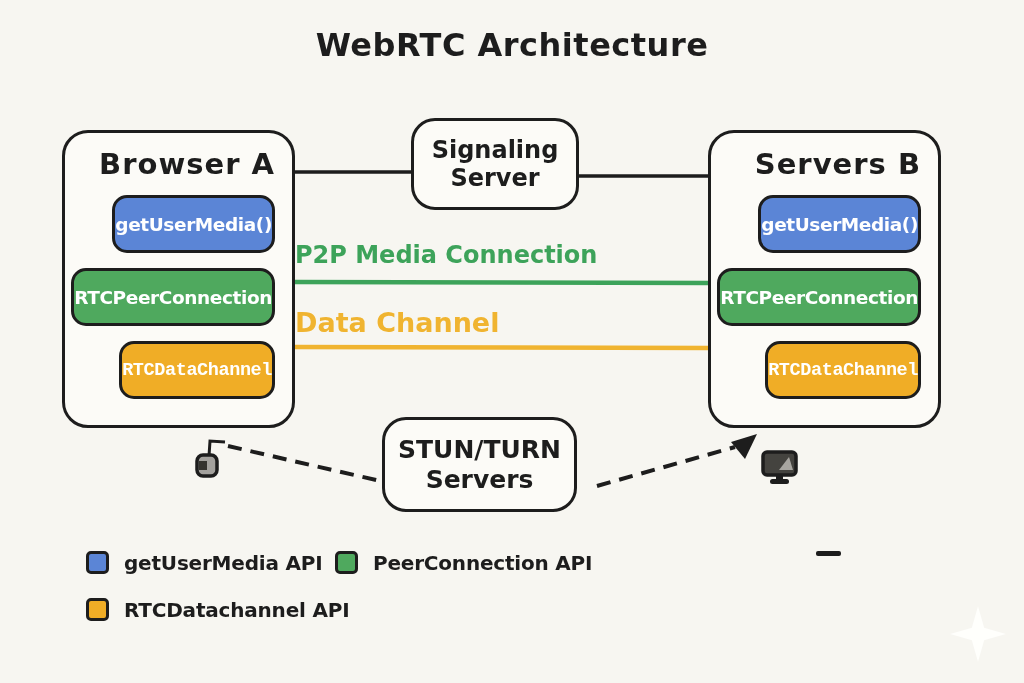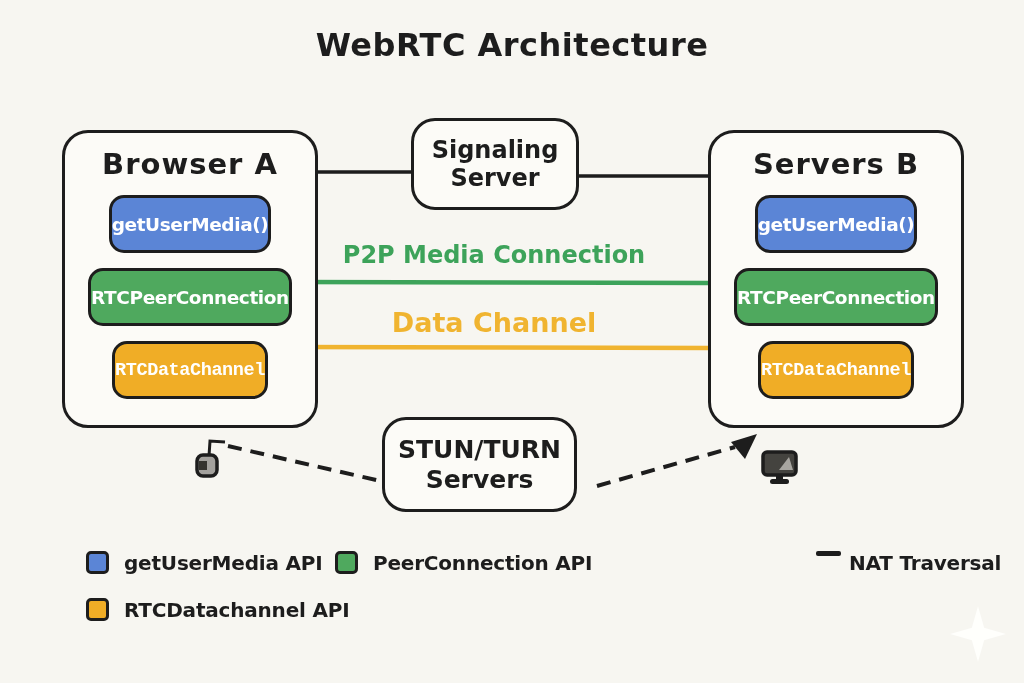--- a/index.html
+++ b/index.html
@@ -25,29 +25,29 @@
     top: 26px; left: 0; width: 100%;
     text-align: center;
     font-size: 32px;
     font-weight: 700;
     letter-spacing: 0.5px;
     z-index: 2;
   }
   .browser-box {
     position: absolute;
     top: 130px;
-    width: 256px;
+    width: 233px;
     height: 298px;
     background: #fcfbf7;
     border: 3.5px solid var(--ink);
     border-radius: 26px;
     z-index: 2;
     display: flex;
     flex-direction: column;
-    align-items: center;
+    align-items: flex-end;
     padding: 14px 17px 16px 17px;
   }
   .browser-a { left: 62px; }
   .browser-b { left: 708px; }
   .browser-title {
     text-align: center;
     font-size: 29px;
     font-weight: 700;
     margin-bottom: 14px;
     letter-spacing: 1px;
@@ -91,22 +91,22 @@
     padding: 0 36px;
   }
   .stun-box {
     left: 382px; top: 417px;
     width: 195px; height: 95px;
     font-size: 25px;
     padding: 0 24px;
   }
   .conn-label {
     position: absolute;
-    left: 285px; width: 418px;
-    text-align: center;
+    left: 295px; width: 418px;
+    text-align: left;
     font-weight: 700;
     z-index: 2;
   }
   .p2p-label  { top: 241px; font-size: 24px; color: var(--green-line); }
   .data-label { top: 307px; font-size: 27px; color: var(--yellow-line); }
 
   .legend-item {
     position: absolute;
     z-index: 2;
     display: flex;
@@ -228,21 +228,20 @@
   <div class="legend-item" style="left:38px; top:551px;">
     <span class="swatch swatch-blue"></span>
     <span class="legend-label">getUserMedia API</span>
   </div>
   <div class="legend-item" style="left:287px; top:551px;">
     <span class="swatch swatch-green"></span>
     <span class="legend-label">PeerConnection API</span>
   </div>
   <div class="legend-item" style="left:768px; top:551px;">
     <span class="nat-dash"></span>
-    <span class="legend-label">NAT Traversal</span>
   </div>
 
   <div class="legend-item" style="left:38px; top:598px;">
     <span class="swatch swatch-yellow"></span>
     <span class="legend-label">RTCDatachannel API</span>
   </div>
 
   <div class="sparkle"></div>
 
 </div>

